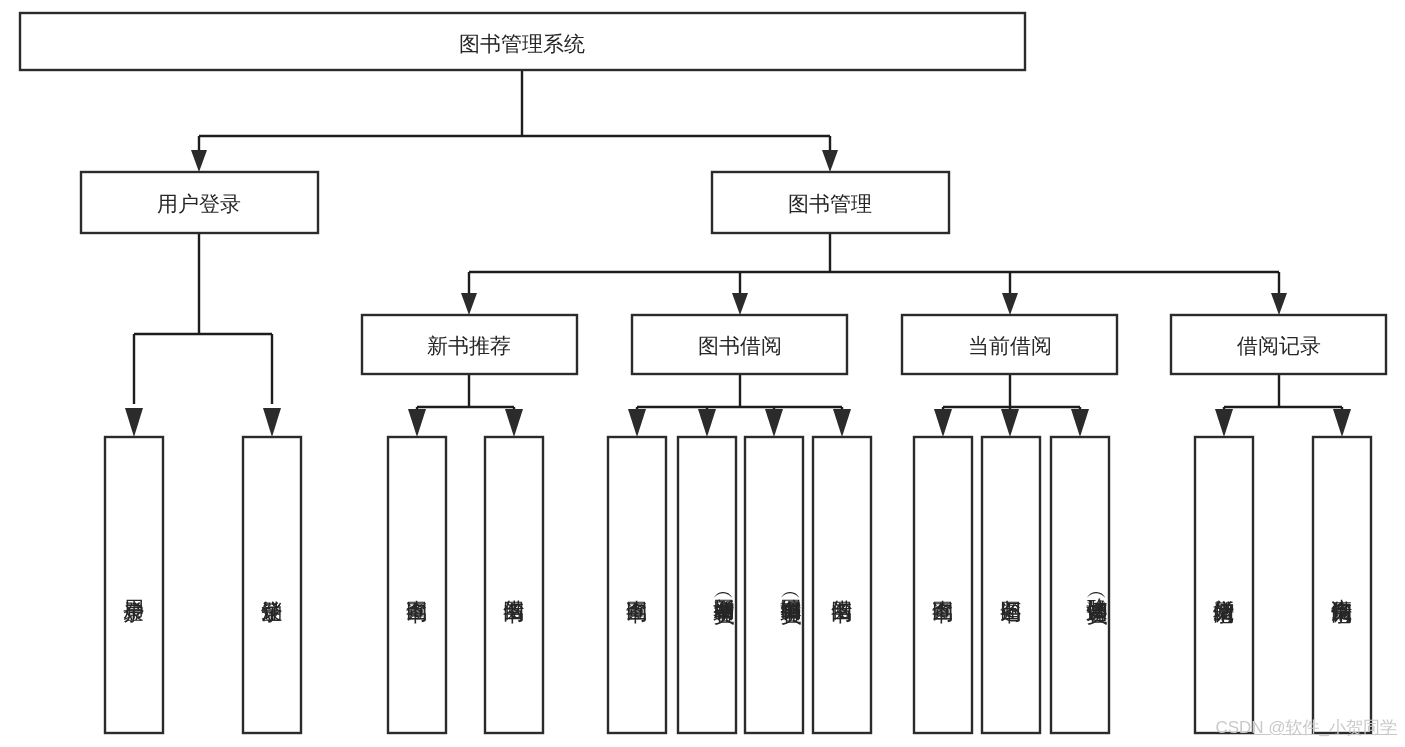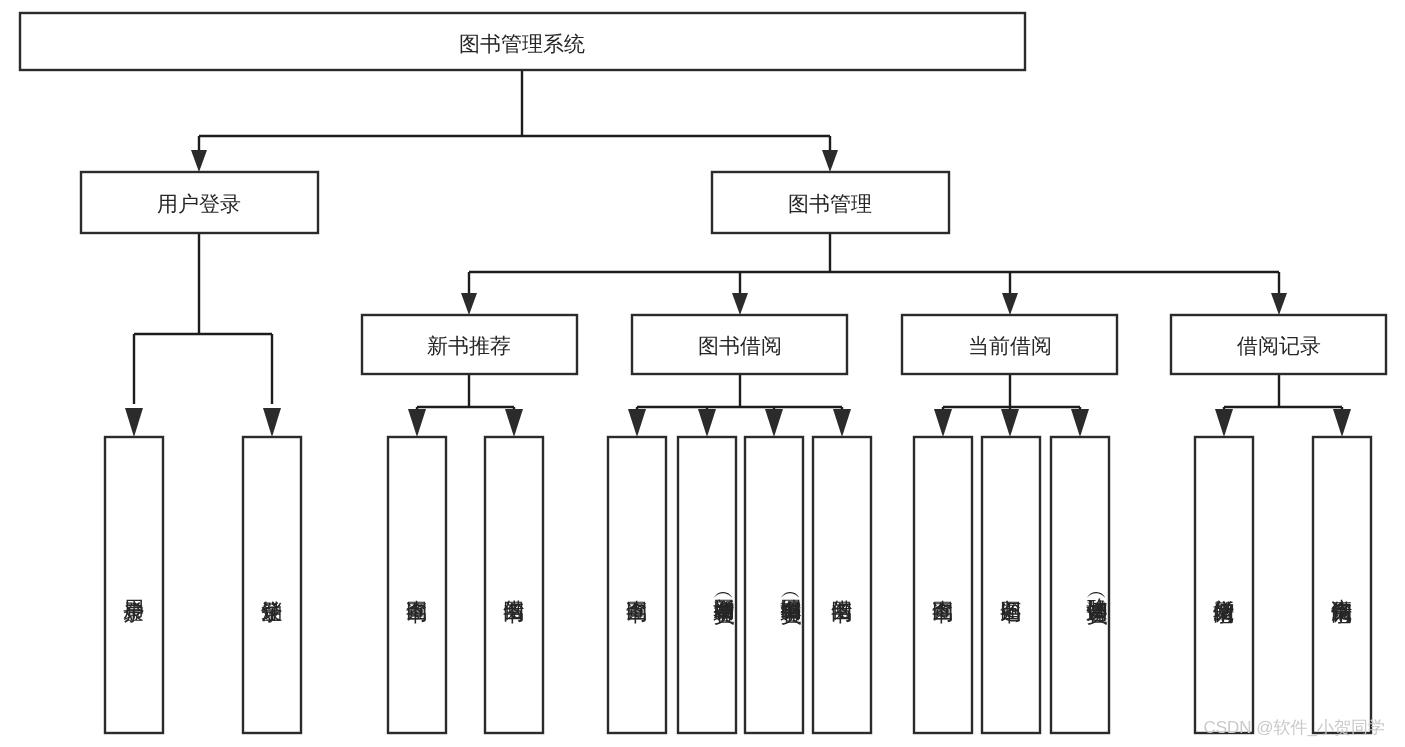--- a/index.html
+++ b/index.html
@@ -60,27 +60,28 @@
     font-size: 21px;
     line-height: 1.12;
     color: #262626;
     letter-spacing: 1px;
     white-space: nowrap;
     pointer-events: none;
     font-family: "Liberation Sans", "DejaVu Sans", sans-serif;
   }
   .watermark {
     position: absolute;
-    right: 20px;
+    right: 8px;
     bottom: 8px;
     font-size: 17px;
     color: #c9c9c9;
     font-family: "Liberation Sans", "DejaVu Sans", sans-serif;
     white-space: nowrap;
     pointer-events: none;
+    text-decoration: underline;
   }
 </style>
 </head>
 <body>
 
 <div id="diagram-root">
 
   <svg id="flow-svg" viewBox="0 0 1405 747">
 
     <g>

